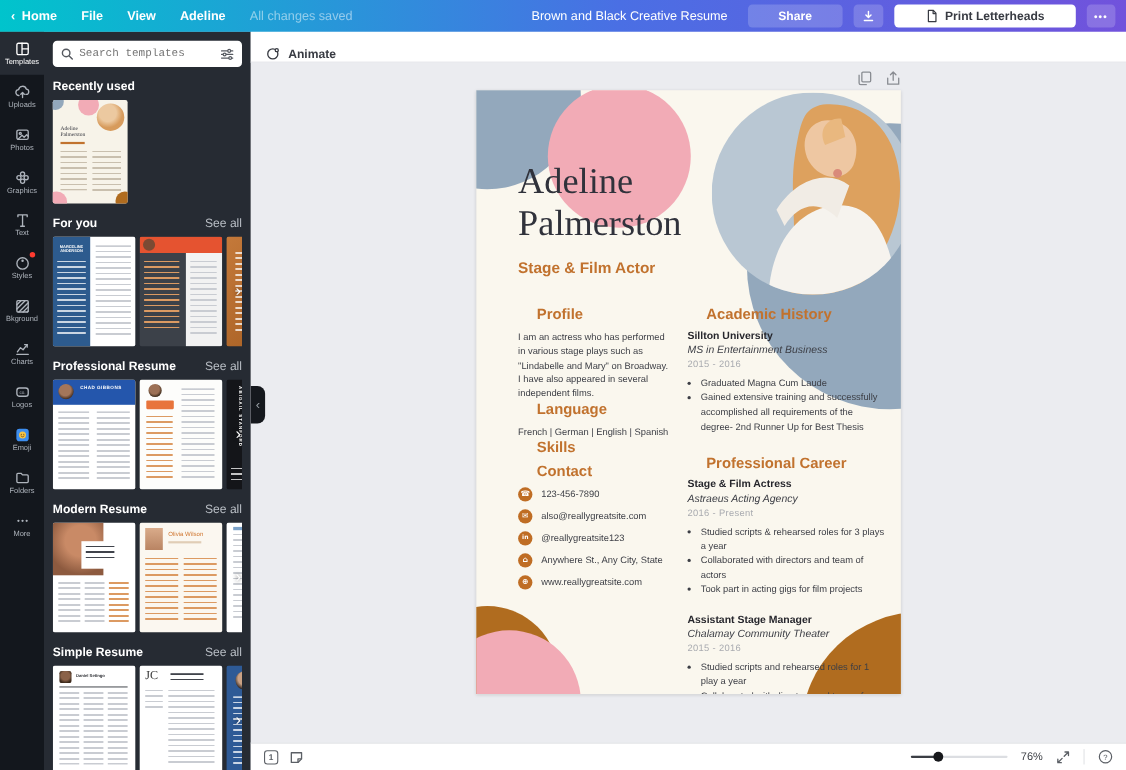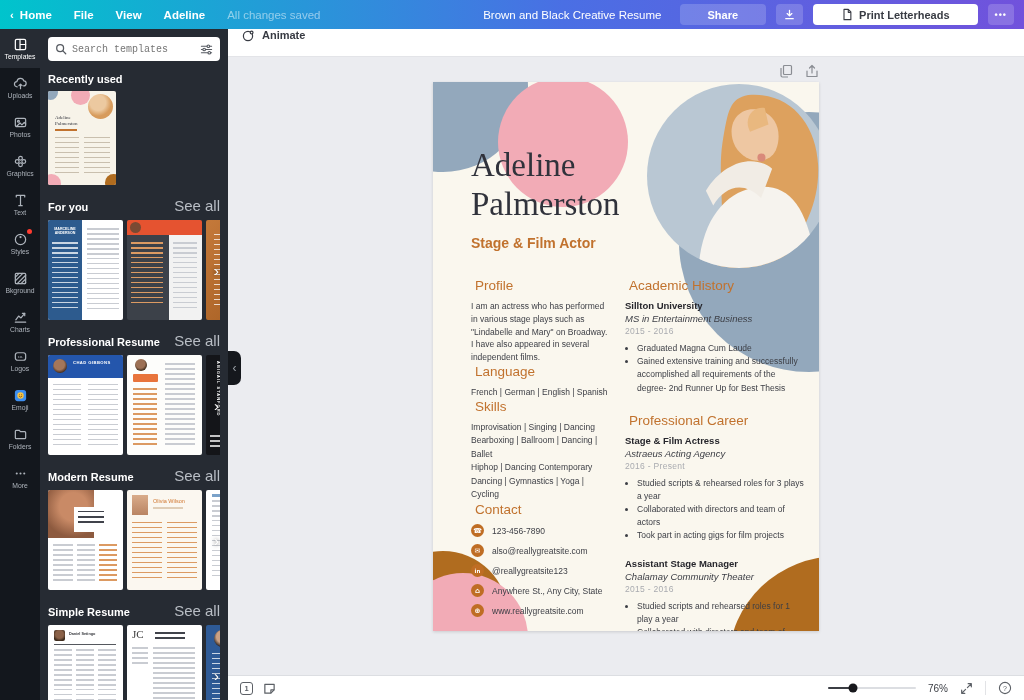--- a/index.html
+++ b/index.html
@@ -29,39 +29,39 @@
   .rail-item.active{background:#262b33;color:#fff}
   .dot-badge{position:absolute;top:5px;right:8px;width:5px;height:5px;border-radius:50%;background:#ff3b30}
 
   
   .panel{width:188px;flex:none;background:#262b33;padding:8px 8px 0;color:#fff;overflow:hidden}
   .search{height:24px;background:#fff;border-radius:4px;display:flex;align-items:center;padding:0 7px;gap:5px}
   .search svg{flex:none}
   .search input{border:0;outline:0;flex:1;min-width:0;font-size:10px;color:#444;font-family:Liberation Mono, monospace}
   .sec-head{display:flex;justify-content:space-between;align-items:baseline;margin:12px 0 6px}
   .sec-title{font-size:11px;font-weight:700}
-  .see-all{font-size:15px;color:#b9bec5;cursor:pointer}
+  .see-all{font-size:11px;color:#b9bec5;cursor:pointer}
   .thumb-row{display:flex;gap:4px;overflow:hidden;position:relative;height:100px}
   .chev{position:absolute;right:1px;top:50%;transform:translateY(-50%);color:#fff;font-size:15px;line-height:1;text-shadow:0 0 4px rgba(0,0,0,.8);cursor:pointer;z-index:3}
   .mini{position:relative;overflow:hidden;border-radius:2px;flex:none;width:75px;height:100px;cursor:pointer}
   .mini i{position:absolute;display:block;font-style:normal}
   .mini .cir{border-radius:50%}
   .ln{background:repeating-linear-gradient(180deg,var(--c,#c9ccd2) 0 1.5px,transparent 1.5px 5px)}
   .ln-w{--c:rgba(255,255,255,.75)}
   .ln-d{--c:#40434b}
   .ln-o{--c:#dc9a62}
   .ln-t{--c:#c9bfae}
   .mini .tx{color:#fff;font-weight:700;line-height:1.1}
 
   
   .collapse-tab{position:absolute;left:228px;top:351px;width:13px;height:34px;background:#15181d;border-radius:0 7px 7px 0;color:#9aa0a6;display:flex;align-items:center;justify-content:center;font-size:12px;cursor:pointer;z-index:6}
 
   
   .editor{flex:1;display:flex;flex-direction:column;min-width:0;background:#ebecf0}
-  .toolbar{height:28px;flex:none;background:#fff;border-bottom:1px solid #e3e4e8;display:flex;align-items:flex-start;gap:7px;padding:0 13px;font-size:11px;font-weight:700;color:#383b43}
+  .toolbar{height:28px;flex:none;background:#fff;border-bottom:1px solid #e3e4e8;display:flex;align-items:flex-end;gap:7px;padding:0 13px;font-size:11px;font-weight:700;color:#383b43}
   .canvas{flex:1;min-height:0;display:flex;flex-direction:column;align-items:center;overflow:hidden}
   .actions-row{width:386px;display:flex;justify-content:flex-end;gap:12px;margin:7px 0 4px;height:14px;color:#8a8d93}
   .actions-row svg{cursor:pointer}
   .page{width:386px;height:549px;flex:none;background:#faf7ee;position:relative;overflow:hidden;box-shadow:0 1px 3px rgba(0,0,0,.14)}
   .add-page{width:386px;height:18px;flex:none;margin-top:12px;background:#dcdee3;border:0;border-radius:4px;font-size:10.5px;font-weight:700;color:#3f434a;font-family:"Liberation Sans",sans-serif;cursor:pointer}
 
   
   .blob{position:absolute;border-radius:50%}
   .blob-tl{width:170px;height:170px;background:#93a8bc;left:-75px;top:-80px}
   .blob-pink-top{width:130px;height:130px;background:#f2abb6;left:65px;top:-5px}
@@ -69,21 +69,21 @@
   .photo-wrap{position:absolute;left:214px;top:2px;width:184px;height:184px}
   .blob-ochre-bl{width:130px;height:130px;background:#b06c1f;left:-55px;bottom:-50px}
   .blob-pink-bl{width:130px;height:130px;background:#f2abb6;left:-35px;bottom:-72px}
   .blob-ochre-br{position:absolute;width:110px;height:105px;right:-20px;bottom:-30px;background:#b06c1f;border-radius:100% 0 0 0}
 
   .r-name{position:absolute;left:38px;top:64px;width:220px;font-family:"Liberation Serif",serif;font-size:33px;line-height:1.18;color:#30323b}
   .r-job{position:absolute;left:38px;top:153px;font-size:14px;font-weight:700;color:#c1722e}
   .r-cols{position:absolute;left:38px;right:14px;top:196px;display:flex;gap:16px;color:#3c3e45}
   .col-l{width:138px;flex:none}
   .col-r{flex:1;min-width:0}
-  h3.sec{font-size:13.5px;font-weight:400;color:#c1722e;margin:0 4px 7px}
+  h3.sec{font-size:13.5px;font-weight:700;color:#c1722e;margin:0 17px 7px}
   .bodytext{font-size:8.5px;line-height:1.5}
   .mt{margin-top:14px}
   .skl{font-size:8.5px;line-height:1.6}
   .citem{display:flex;align-items:center;gap:8px;margin:7px 0;font-size:8.5px}
   .cicon{width:13px;height:13px;flex:none;border-radius:50%;background:#bf6d24;color:#fff;display:flex;align-items:center;justify-content:center;font-size:7px;font-family:"DejaVu Sans",sans-serif;font-weight:700}
   .entry{margin-bottom:13px}
   .e-role{font-size:9.5px;font-weight:700;color:#26262c}
   .e-org{font-size:9.5px;font-style:italic;margin-top:2px}
   .e-dates{font-size:8.5px;color:#a9abb0;margin-top:2px;letter-spacing:.3px}
   .entry ul{margin:6px 0 0;padding-left:12px}
@@ -419,26 +419,20 @@
 
           <div class="r-cols">
             <div class="col-l">
               <h3 class="sec">Profile</h3>
               <p class="bodytext">I am an actress who has performed in various stage plays such as "Lindabelle and Mary" on Broadway. I have also appeared in several independent films.</p>
 
               <h3 class="sec mt">Language</h3>
               <p class="bodytext">French | German | English | Spanish</p>
 
               <h3 class="sec mt">Skills</h3>
-              <div class="skl">
-                <div>Improvisation | Singing | Dancing</div>
-                <div>Bearboxing | Ballroom | Dancing | Ballet</div>
-                <div>Hiphop | Dancing Contemporary</div>
-                <div>Dancing | Gymnastics | Yoga | Cycling</div>
-              </div>
 
               <h3 class="sec mt">Contact</h3>
               <div>
                 <div class="citem">
                     <span class="cicon">☎</span>
                     <span>123-456-7890</span>
                   </div>
                 <div class="citem">
                     <span class="cicon">✉</span>
                     <span>also@reallygreatsite.com</span>

